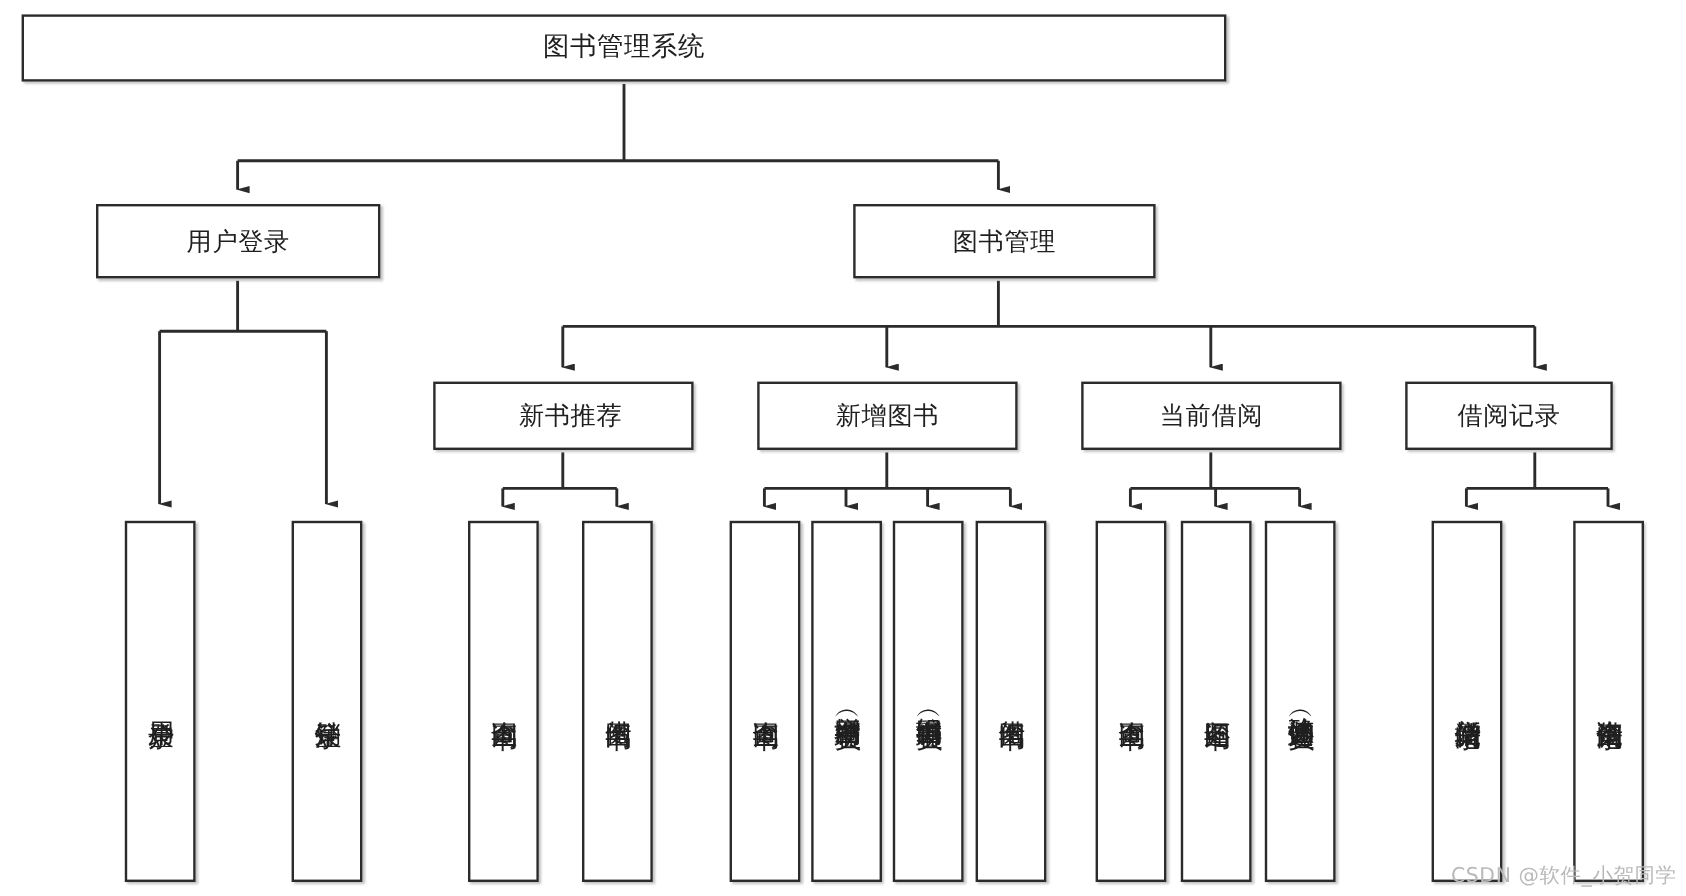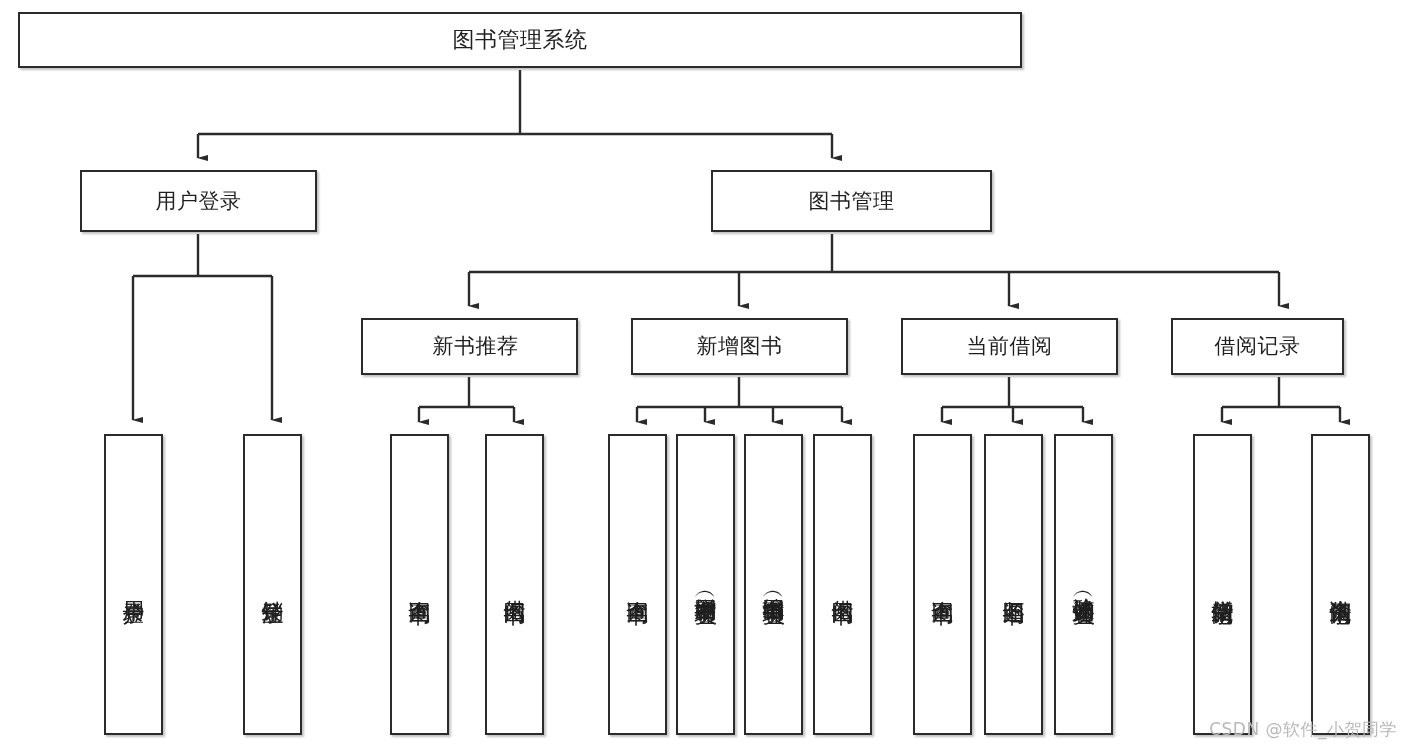--- a/index.html
+++ b/index.html
@@ -132,21 +132,21 @@
     </g>
   </svg>
 
   <div class="node root horizontal" style="left:18px; top:12px; width:1004px; height:56px;">
     <span class="node-label">图书管理系统</span>
   </div>
 
   <div class="node horizontal" style="left:80px; top:170px; width:237px; height:62px;">
     <span class="node-label">用户登录</span>
   </div>
-  <div class="node horizontal" style="left:711px; top:170px; width:281px; height:62px;">
+  <div class="node horizontal" style="left:711px; top:170px; width:252px; height:62px;">
     <span class="node-label">图书管理</span>
   </div>
 
   <div class="node horizontal" style="left:361px; top:318px; width:217px; height:57px;padding-left:12px;">
     <span class="node-label">新书推荐</span>
   </div>
   <div class="node horizontal" style="left:631px; top:318px; width:217px; height:57px;">
     <span class="node-label">新增图书</span>
   </div>
   <div class="node horizontal" style="left:901px; top:318px; width:217px; height:57px;">

